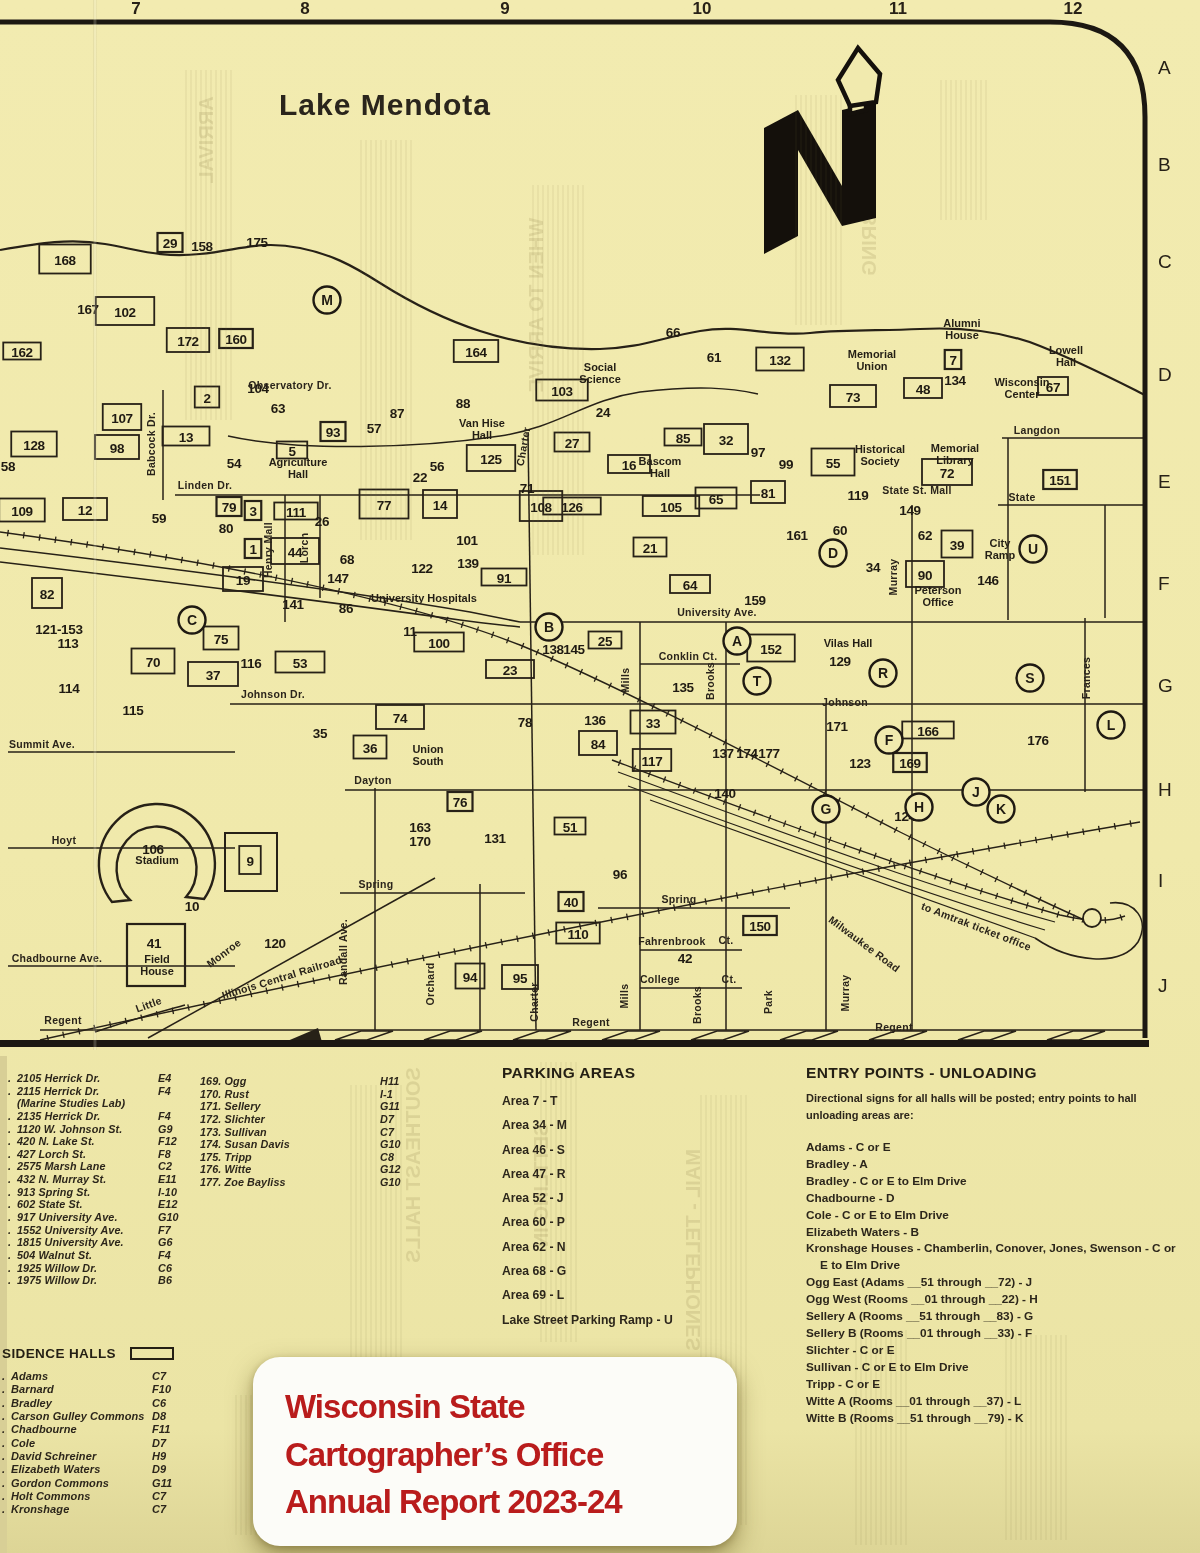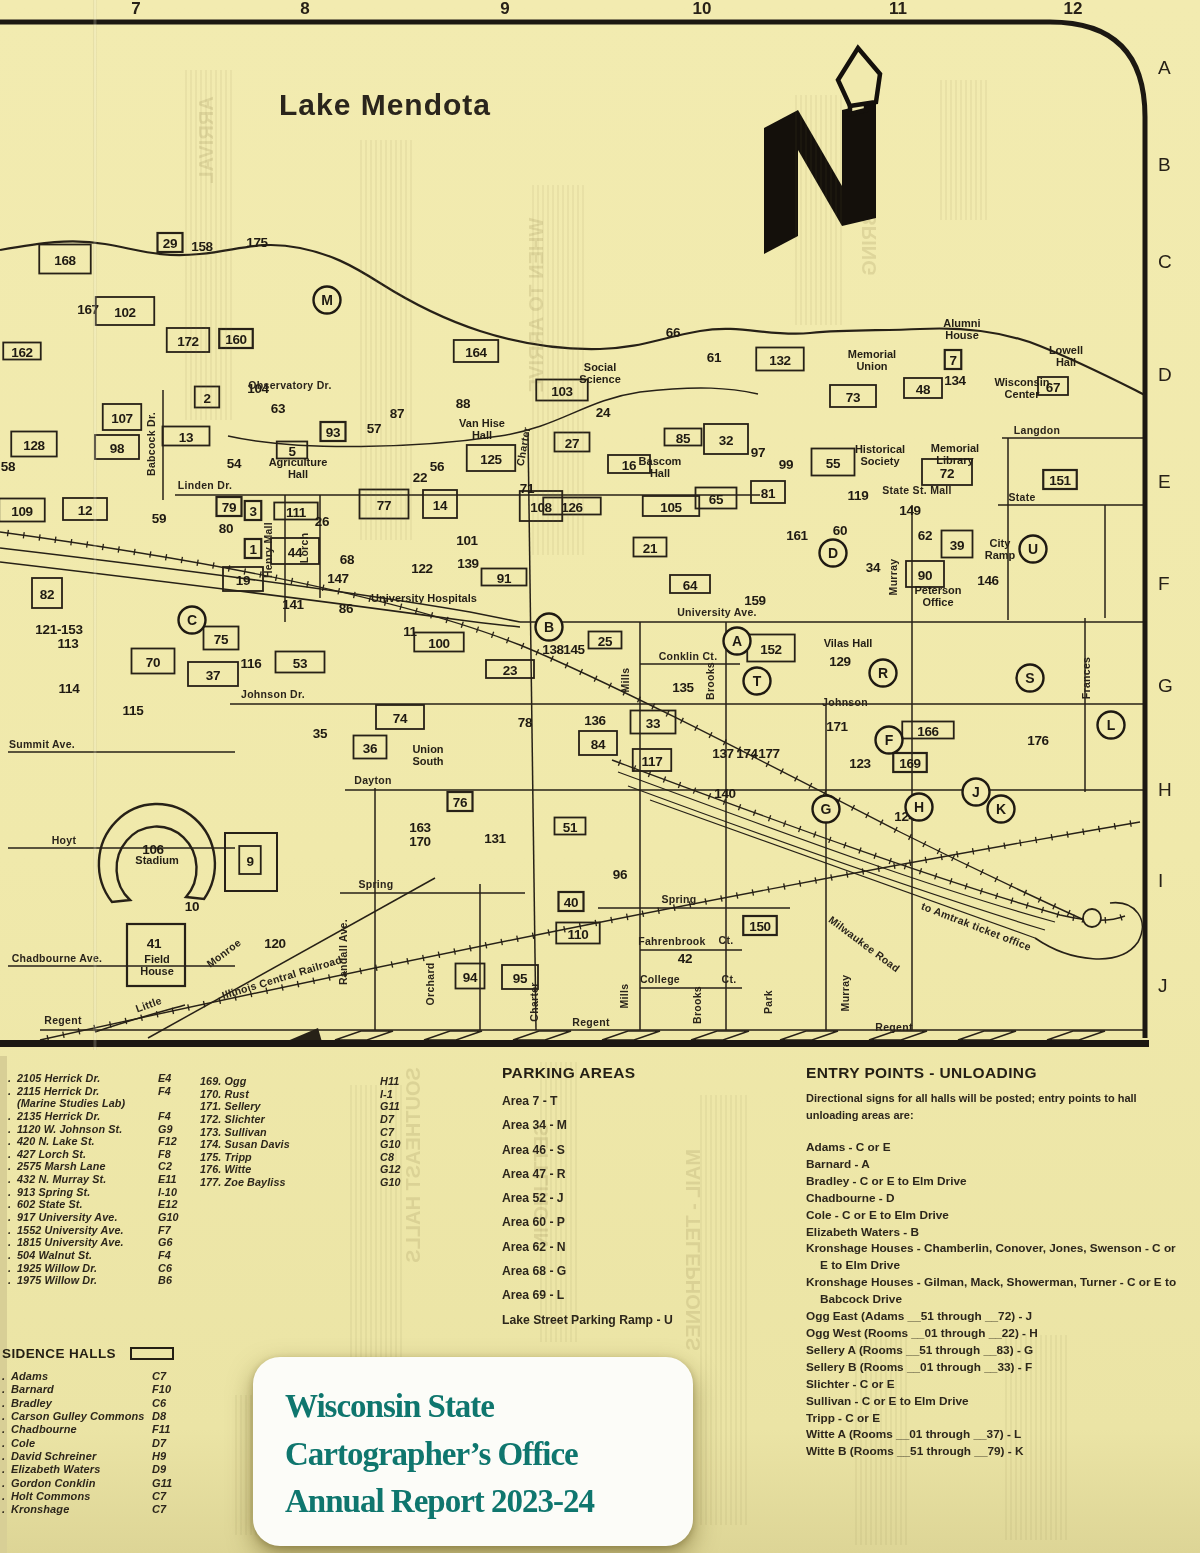--- a/index.html
+++ b/index.html
@@ -23,25 +23,25 @@
   #parking .h-title{margin-bottom:12px;}
   #entry{width:372px;}
   #entry .intro{font-size:11px;line-height:16.5px;margin:8px 0 16px 0;font-weight:bold;}
   .erow{font-size:11.8px;line-height:16.9px;padding-left:14px;text-indent:-14px;}
   #residence .h-title{font-size:13.5px;display:inline-block;}
   .legend-swatch{display:inline-block;width:40px;height:9px;border:2.2px solid #241f14;
                  vertical-align:middle;margin-left:14px;}
   #residence .arow{height:13.35px;font-size:11px;}
   #residence .arow .cd{left:150px;}
   
-  #report-label{position:absolute;left:253px;top:1357px;width:440px;height:189px;
+  #report-label{position:absolute;left:253px;top:1357px;width:484px;height:189px;
     background:#fcfcf8;border-radius:27px;box-sizing:border-box;padding:26px 0 0 32px;
     box-shadow:0 10px 24px rgba(90,75,20,.5),0 2px 6px rgba(90,75,20,.3);
-    font-family:Liberation Serif, serif;font-weight:bold;font-size:33px;
-    line-height:47.5px;color:#0f766e;letter-spacing:-1px;}
+    font-family:Liberation Sans, sans-serif;font-weight:bold;font-size:33px;
+    line-height:47.5px;color:#b91c1c;letter-spacing:-1px;}
 </style>
 </head>
 <body>
 
 <div id="page">
   <svg id="map-svg" width="1200" height="1553" viewBox="0 0 1200 1553">
       <text transform="translate(213 140) rotate(-90) scale(-1,1)" font-size="20" font-weight="bold" fill="#8b7d46" opacity="0.18" text-anchor="middle">ARRIVAL</text>
       <text transform="translate(543 305) rotate(-90) scale(-1,1)" font-size="20" font-weight="bold" fill="#8b7d46" opacity="0.18" text-anchor="middle">WHEN TO ARRIVE</text>
       <text transform="translate(876 195) rotate(-90) scale(-1,1)" font-size="20" font-weight="bold" fill="#8b7d46" opacity="0.18" text-anchor="middle">WHAT TO BRING</text>
       <text transform="translate(548 1185) rotate(-90) scale(-1,1)" font-size="20" font-weight="bold" fill="#8b7d46" opacity="0.18" text-anchor="middle">SETTLING IN</text>
@@ -665,27 +665,26 @@
         <div class="prow">Area 69 - L</div>
         <div class="prow">Lake Street Parking Ramp - U</div>
       </div>
   </div>
 
   <div id="entry" class="lst" style="left:806px;top:1064px;">
     <div class="h-title">ENTRY POINTS - UNLOADING</div>
     <div class="intro">Directional signs for all halls will be posted; entry points to hall unloading areas are:</div>
     <div id="entry-items">
         <div class="erow">Adams - C or E</div>
-        <div class="erow">Barnard - A</div>
+        <div class="erow">Bradley - A</div>
         <div class="erow">Bradley - C or E to Elm Drive</div>
         <div class="erow">Chadbourne - D</div>
         <div class="erow">Cole - C or E to Elm Drive</div>
         <div class="erow">Elizabeth Waters - B</div>
         <div class="erow">Kronshage Houses - Chamberlin, Conover, Jones, Swenson - C or E to Elm Drive</div>
-        <div class="erow">Kronshage Houses - Gilman, Mack, Showerman, Turner - C or E to Babcock Drive</div>
         <div class="erow">Ogg East (Adams __51 through __72) - J</div>
         <div class="erow">Ogg West (Rooms __01 through __22) - H</div>
         <div class="erow">Sellery A (Rooms __51 through __83) - G</div>
         <div class="erow">Sellery B (Rooms __01 through __33) - F</div>
         <div class="erow">Slichter - C or E</div>
         <div class="erow">Sullivan - C or E to Elm Drive</div>
         <div class="erow">Tripp - C or E</div>
         <div class="erow">Witte A (Rooms __01 through __37) - L</div>
         <div class="erow">Witte B (Rooms __51 through __79) - K</div>
       </div>
@@ -697,21 +696,21 @@
     </div>
     <div id="residence-items" style="margin-top:8px;">
         <div class="arow"><span class="frag">.</span><span class="nm">Adams</span><span class="cd">C7</span></div>
         <div class="arow"><span class="frag">.</span><span class="nm">Barnard</span><span class="cd">F10</span></div>
         <div class="arow"><span class="frag">.</span><span class="nm">Bradley</span><span class="cd">C6</span></div>
         <div class="arow"><span class="frag">.</span><span class="nm">Carson Gulley Commons</span><span class="cd">D8</span></div>
         <div class="arow"><span class="frag">.</span><span class="nm">Chadbourne</span><span class="cd">F11</span></div>
         <div class="arow"><span class="frag">.</span><span class="nm">Cole</span><span class="cd">D7</span></div>
         <div class="arow"><span class="frag">.</span><span class="nm">David Schreiner</span><span class="cd">H9</span></div>
         <div class="arow"><span class="frag">.</span><span class="nm">Elizabeth Waters</span><span class="cd">D9</span></div>
-        <div class="arow"><span class="frag">.</span><span class="nm">Gordon Conklin</span><span class="cd">G11</span></div>
+        <div class="arow"><span class="frag">.</span><span class="nm">Gordon Commons</span><span class="cd">G11</span></div>
         <div class="arow"><span class="frag">.</span><span class="nm">Holt Commons</span><span class="cd">C7</span></div>
         <div class="arow"><span class="frag">.</span><span class="nm">Kronshage</span><span class="cd">C7</span></div>
       </div>
   </div>
 
   <div id="report-label">
     <div>Wisconsin State</div>
     <div>Cartographer’s Office</div>
     <div>Annual Report 2023-24</div>
   </div>

